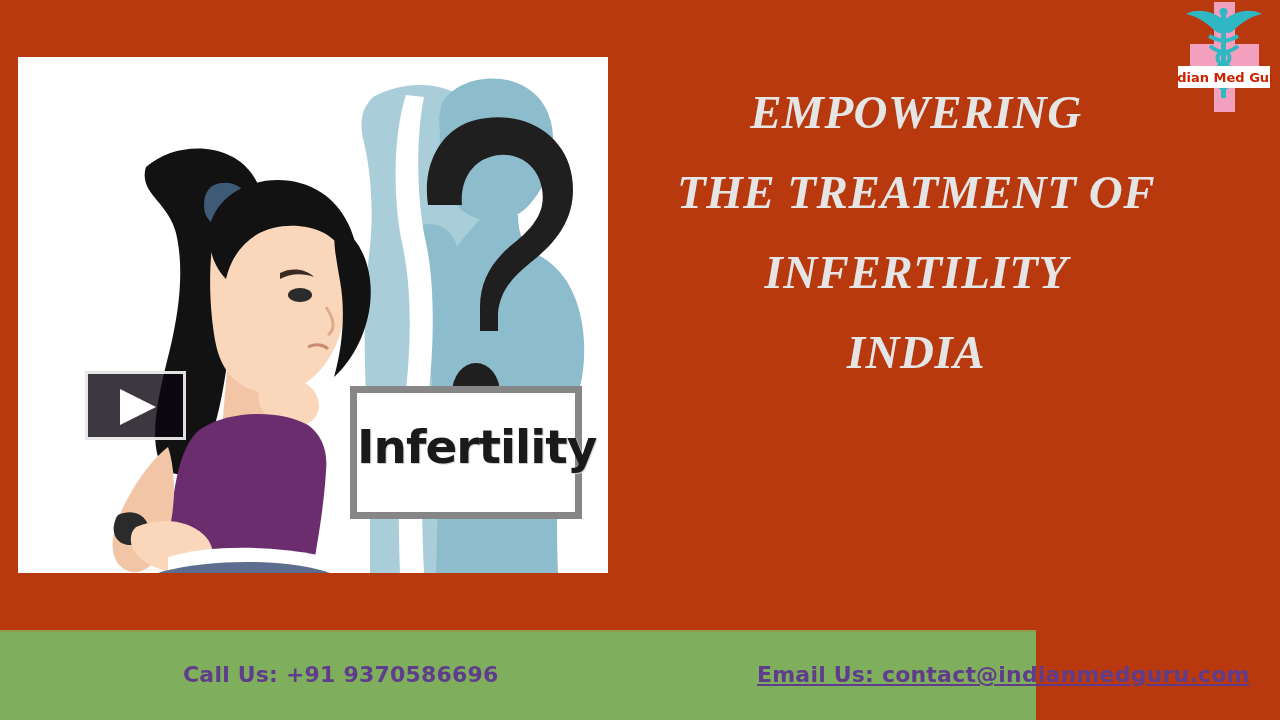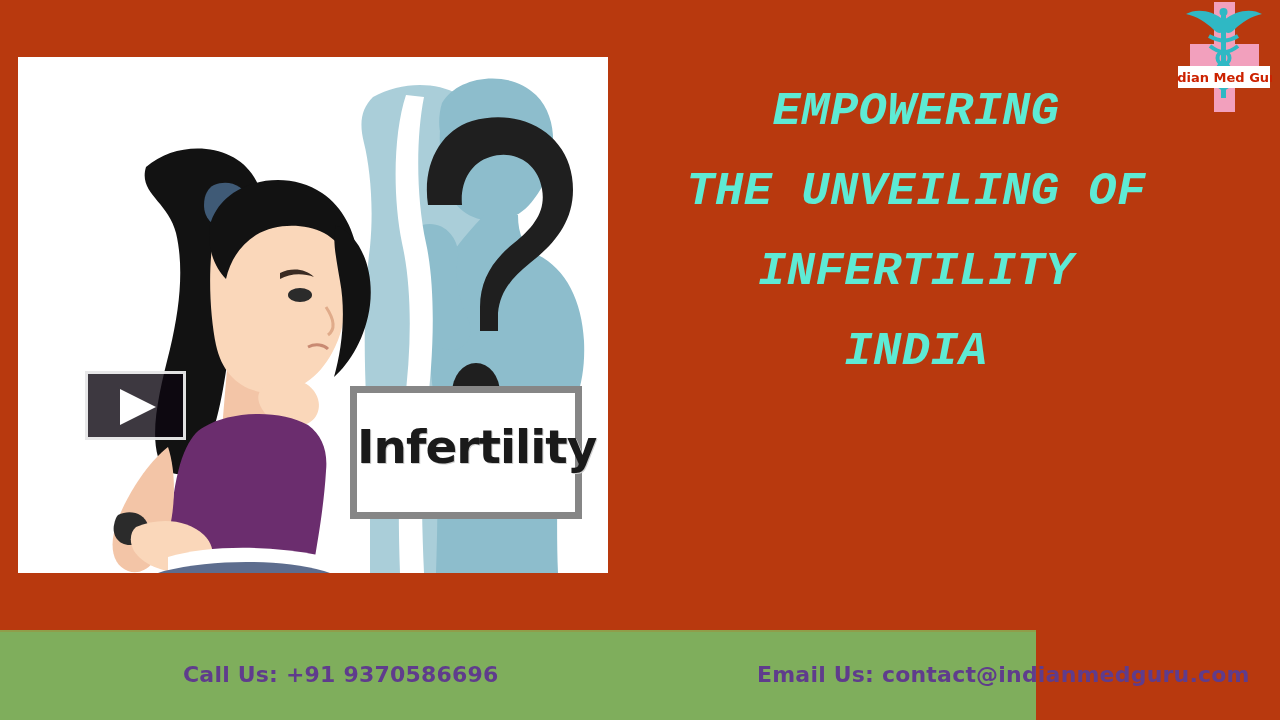--- a/index.html
+++ b/index.html
@@ -34,31 +34,31 @@
     position: absolute;
     color: #5f3c8c;
     font-family: "DejaVu Sans", sans-serif;
     font-weight: bold;
     font-size: 22px;
     letter-spacing: 0.2px;
     white-space: nowrap;
     top: 30px;
   }
   #call-text  { left: 183px; }
-  #email-text { left: 757px; }
+  #email-text { left: 757px; text-decoration: underline; }
 
   
   #title-block {
     position: absolute;
     left: 632px;
     top: 72px;
     width: 568px;
     text-align: center;
-    color: #5eead4;
-    font-family: Liberation Mono, monospace;
+    color: #e5e5e5;
+    font-family: Liberation Serif, serif;
     font-weight: bold;
     font-style: italic;
     font-size: 47px;
     line-height: 80px;
     letter-spacing: 0.5px;
   }
   #title-block .tline { display: block; }
 
   
   #logo {
@@ -243,21 +243,21 @@
       <div id="infertility-label">Infertility</div>
     </div>
 
     <div id="play-button" title="Play">
       <div id="play-triangle"></div>
     </div>
   </div>
 
   <div id="title-block">
     <span class="tline">EMPOWERING</span>
-    <span class="tline">THE UNVEILING OF</span>
+    <span class="tline">THE TREATMENT OF</span>
     <span class="tline">INFERTILITY</span>
     <span class="tline">INDIA</span>
   </div>
 
   <div id="logo">
     <svg viewBox="0 0 96 110" xmlns="http://www.w3.org/2000/svg">
 
       <rect x="38" y="0" width="21" height="110" fill="#f2a0bd"></rect>
       <rect x="14" y="42" width="69" height="22" fill="#f2a0bd"></rect>
 

